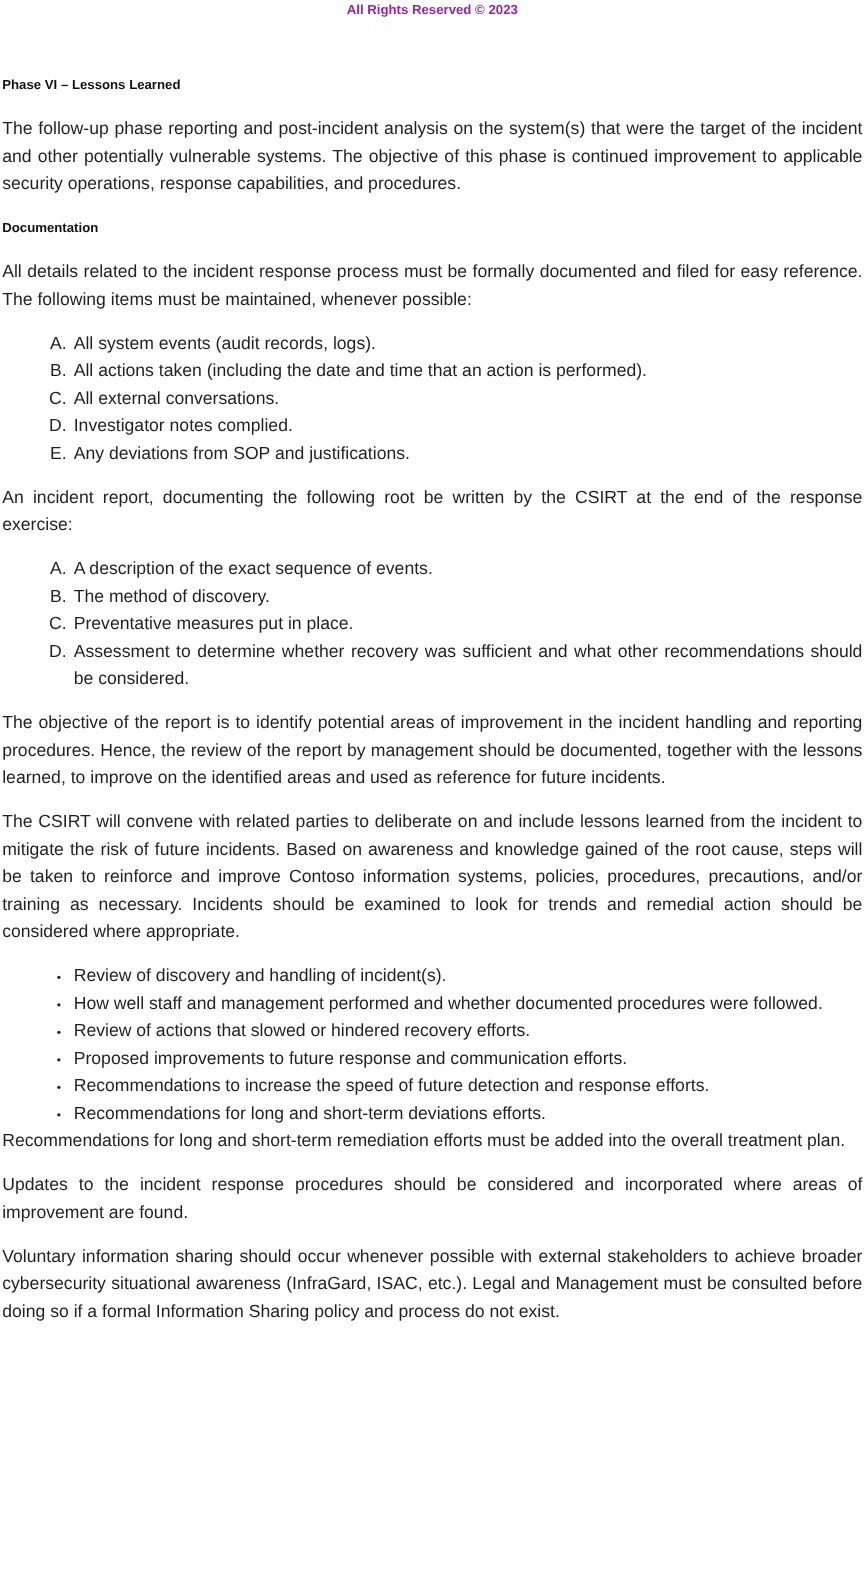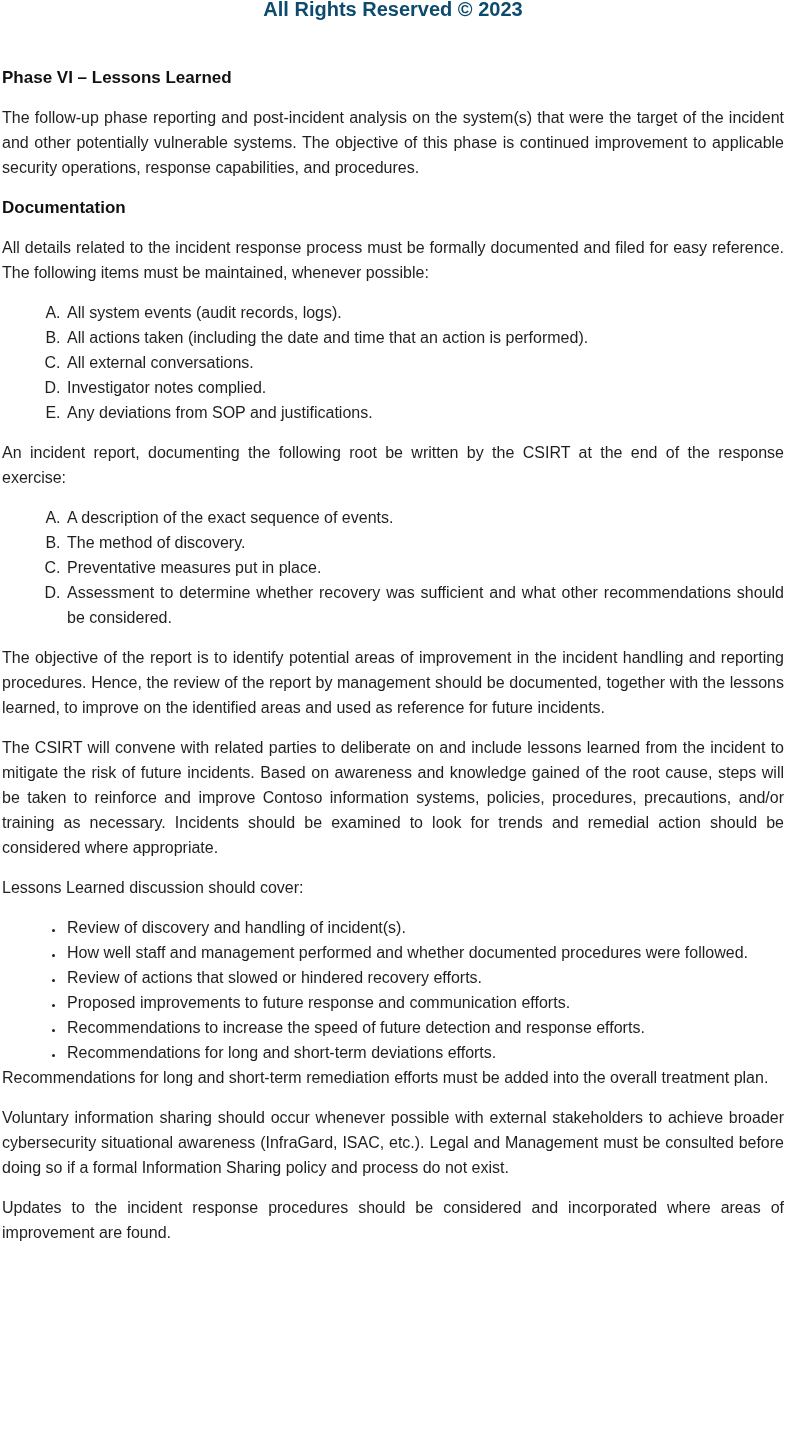--- a/index.html
+++ b/index.html
@@ -12,38 +12,38 @@
     font-family: "Liberation Sans", sans-serif;
     color: #1f1f1f;
   }
   .page {
     width: 786px;
     box-sizing: border-box;
     padding: 0 2px 6px 2px;
   }
   .doc-header {
     text-align: center;
-    color: #0c4a6e;
+    color: #a21caf;
     font-weight: bold;
-    font-size: 20px;
+    font-size: 12px;
   }
   .doc-header .hline1 {
     margin: 0;
     line-height: 19px;
   }
   .doc-header .hline2 {
     margin: 20px 0 0 0;
     line-height: 19px;
   }
   .body-text {
     font-size: 16px;
     line-height: 25px;
   }
   h2.sec-heading {
-    font-size: 17px;
+    font-size: 12px;
     line-height: 25px;
     font-weight: bold;
     color: #111111;
     margin: 15px 0 0 0;
   }
   h2.first-heading {
     margin-top: 46px;
   }
   p.para {
     margin: 15px 0 0 0;
@@ -105,31 +105,30 @@
       <li>The method of discovery.</li>
       <li>Preventative measures put in place.</li>
       <li>Assessment to determine whether recovery was sufficient and what other recommendations should be considered.</li>
     </ol>
 
     <p class="para">The objective of the report is to identify potential areas of improvement in the incident handling and reporting procedures. Hence, the review of the report by management should be documented, together with the lessons learned, to improve on the identified areas and used as reference for future incidents.</p>
 
 
     <p class="para">The CSIRT will convene with related parties to deliberate on and include lessons learned from the incident to mitigate the risk of future incidents. Based on awareness and knowledge gained of the root cause, steps will be taken to reinforce and improve Contoso information systems, policies, procedures, precautions, and/or training as necessary. Incidents should be examined to look for trends and remedial action should be considered where appropriate.</p>
 
-    <p class="para">Lessons Learned discussion should cover:</p>
 
     <ul class="bullet-list">
       <li>Review of discovery and handling of incident(s).</li>
       <li>How well staff and management performed and whether documented procedures were followed.</li>
       <li>Review of actions that slowed or hindered recovery efforts.</li>
       <li>Proposed improvements to future response and communication efforts.</li>
       <li>Recommendations to increase the speed of future detection and response efforts.</li>
       <li>Recommendations for long and short-term deviations efforts.</li>
     </ul>
 
     <p class="para-nogap">Recommendations for long and short-term remediation efforts must be added into the overall treatment plan.</p>
 
+    <p class="para">Updates to the incident response procedures should be considered and incorporated where areas of improvement are found.</p>
+
     <p class="para">Voluntary information sharing should occur whenever possible with external stakeholders to achieve broader cybersecurity situational awareness (InfraGard, ISAC, etc.). Legal and Management must be consulted before doing so if a formal Information Sharing policy and process do not exist.</p>
-
-    <p class="para">Updates to the incident response procedures should be considered and incorporated where areas of improvement are found.</p>
 
   </div>
 </div>
 
 </body></html>

